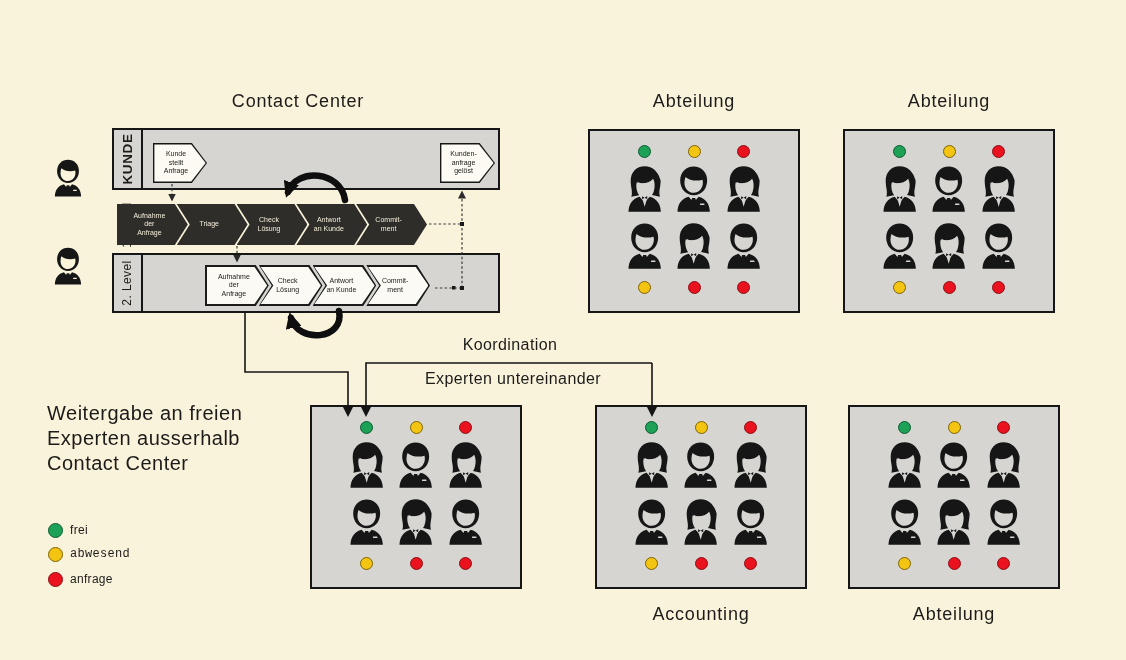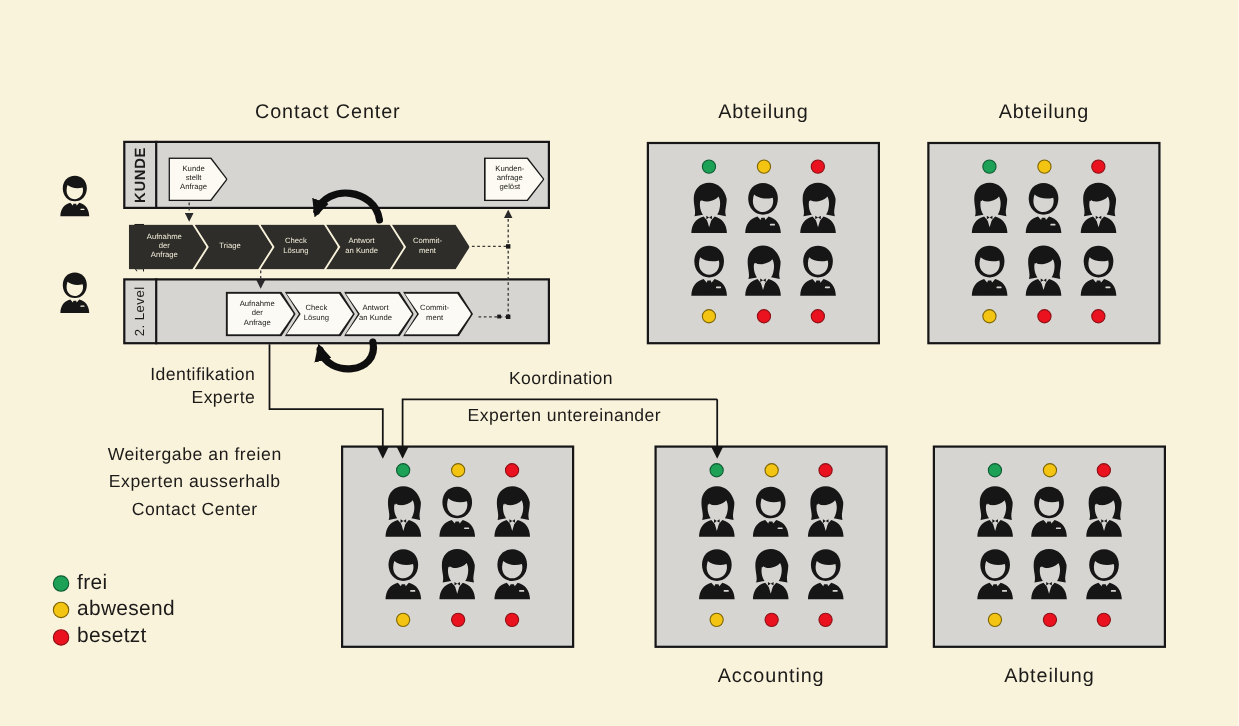--- a/index.html
+++ b/index.html
@@ -46,25 +46,25 @@
   .dot{width:13px;height:13px;border-radius:50%;border:1.6px solid #333;box-sizing:border-box;}
   .people-row{display:flex;justify-content:space-between;padding:0 12px;height:54px;}
   .people-row.r1{margin-top:4px;}
   .people-row.r2{margin-top:3px;}
   .dot-row.bottom{margin-top:8px;}
   .person{width:50px;height:54px;display:block;}
   .person svg{width:100%;height:100%;display:block;}
 
   
   .ann{font-size:16px;letter-spacing:0.4px;color:#1c1b19;}
-  .weitergabe{font-size:16px;line-height:25px;letter-spacing:0.5px;text-align:center;}
+  .weitergabe{font-size:20px;line-height:25px;letter-spacing:0.5px;}
   .legend-head{font-size:13.5px;line-height:17px;letter-spacing:0.3px;}
   .legend-row{position:absolute;display:flex;align-items:center;gap:7px;height:16px;}
   .legend-dot{width:15px;height:15px;border-radius:50%;border:1.8px solid #333;box-sizing:border-box;}
-  .legend-label{font-size:19px;letter-spacing:0.3px;}
+  .legend-label{font-size:12px;letter-spacing:0.3px;}
 
   .margin-person{position:absolute;--face:#faf3dc;}
   .margin-person svg{width:100%;height:100%;display:block;}
 
   .overlay{position:absolute;left:0;top:0;width:1126px;height:660px;pointer-events:none;z-index:5;}
 </style>
 </head>
 <body>
 
 <div class="canvas">
@@ -442,34 +442,32 @@
 
     <path d="M345,200 C341,171 297,167 288,192" stroke="#0e0e0e" stroke-width="6.5" fill="none" stroke-linecap="round" marker-end="url(#ahc)"></path>
     <path d="M339,311 C345,340 298,344 291,318" stroke="#0e0e0e" stroke-width="6.5" fill="none" stroke-linecap="round" marker-end="url(#ahc)"></path>
 
     <path d="M245,313 L245,372 L348,372 L348,415" stroke="#141414" stroke-width="1.6" fill="none" marker-end="url(#ah)"></path>
 
     <path d="M652,363 L366,363 L366,415" stroke="#141414" stroke-width="1.6" fill="none" marker-end="url(#ah)"></path>
     <path d="M652,363 L652,415" stroke="#141414" stroke-width="1.6" fill="none" marker-end="url(#ah)"></path>
   </svg>
 
-  <div class="abs ann pre" style="left:84px;top:330px;width:148px;text-align:right;line-height:21px;">Identifikation
-Experte</div>
   <div class="abs ann" style="left:410px;top:336px;width:200px;text-align:center;">Koordination</div>
   <div class="abs ann" style="left:395px;top:370px;width:236px;text-align:center;">Experten untereinander</div>
   <div class="abs weitergabe pre" style="left:47px;top:401px;width:260px;">Weitergabe an freien
 Experten ausserhalb
 Contact Center</div>
 
   <div class="legend-row" style="left:48px;top:522px;">
     <span class="legend-dot" style="background: rgb(29, 161, 87); border-color: rgb(14, 92, 49);"></span>
     <span class="legend-label">frei</span>
   </div>
-  <div class="legend-row" style="left:48px;top:546px;">
+  <div class="legend-row" style="left:48px;top:546px;font-family:Liberation Mono, monospace;">
     <span class="legend-dot" style="background: rgb(244, 196, 19); border-color: rgb(124, 100, 3);"></span>
     <span class="legend-label">abwesend</span>
   </div>
   <div class="legend-row" style="left:48px;top:571px;">
     <span class="legend-dot" style="background: rgb(234, 18, 30); border-color: rgb(141, 15, 20);"></span>
-    <span class="legend-label">besetzt</span>
+    <span class="legend-label">anfrage</span>
   </div>
 
 </div>
 
 </body></html>

